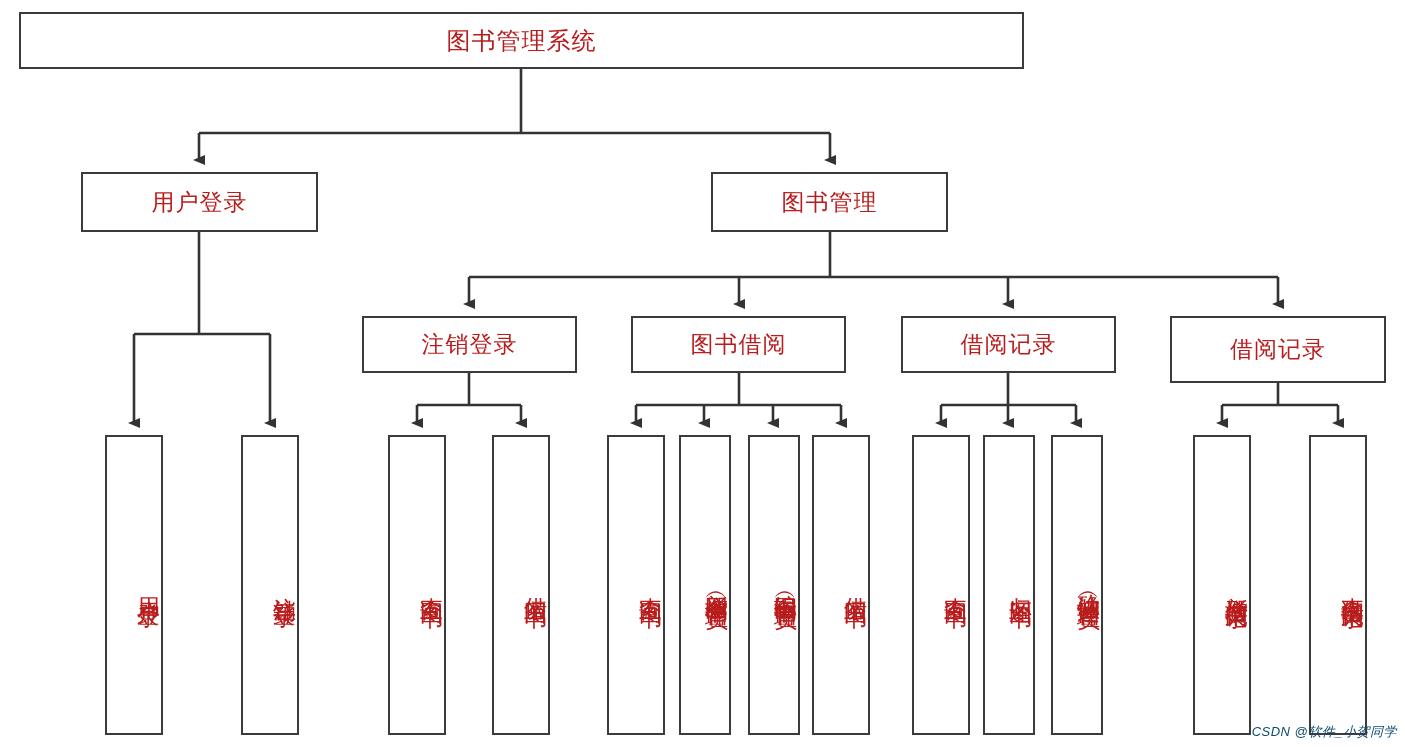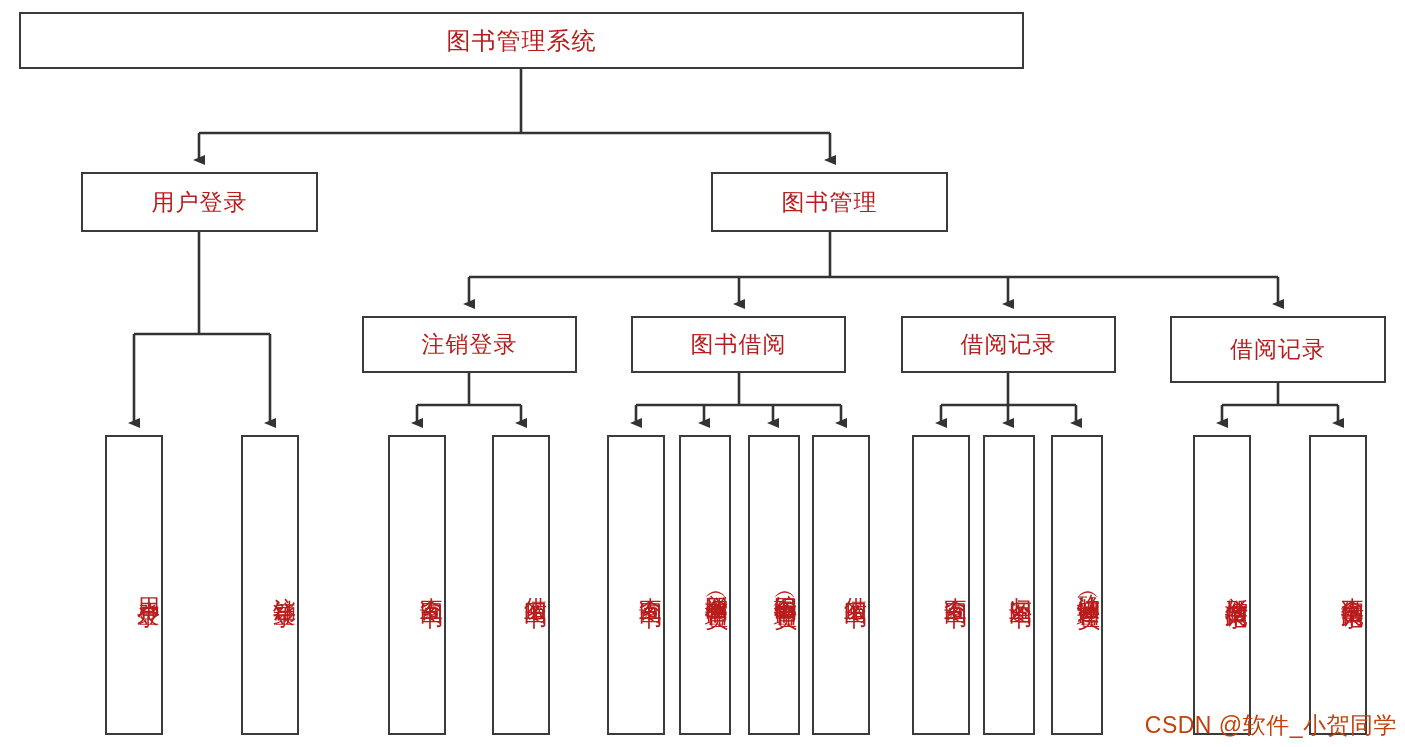--- a/index.html
+++ b/index.html
@@ -56,24 +56,25 @@
     text-align:center;
     width:100%;
   }
   .node.v.tall .vtext{
     letter-spacing:2px;
   }
   .watermark{
     position:absolute;
     right:8px;
     bottom:6px;
-    font-size:23px;
-    color:#c2410c;
+    font-size:13px;
+    color:#0c4a6e;
     letter-spacing:0.5px;
     white-space:nowrap;
+    font-style:italic;
   }
 </style>
 </head>
 <body>
 
 <div id="canvas">
 
   <svg id="wires" viewBox="0 0 1405 747">
     <defs>
       <marker id="arrow" markerWidth="12" markerHeight="12" refX="5" refY="6" orient="auto" markerUnits="userSpaceOnUse">

